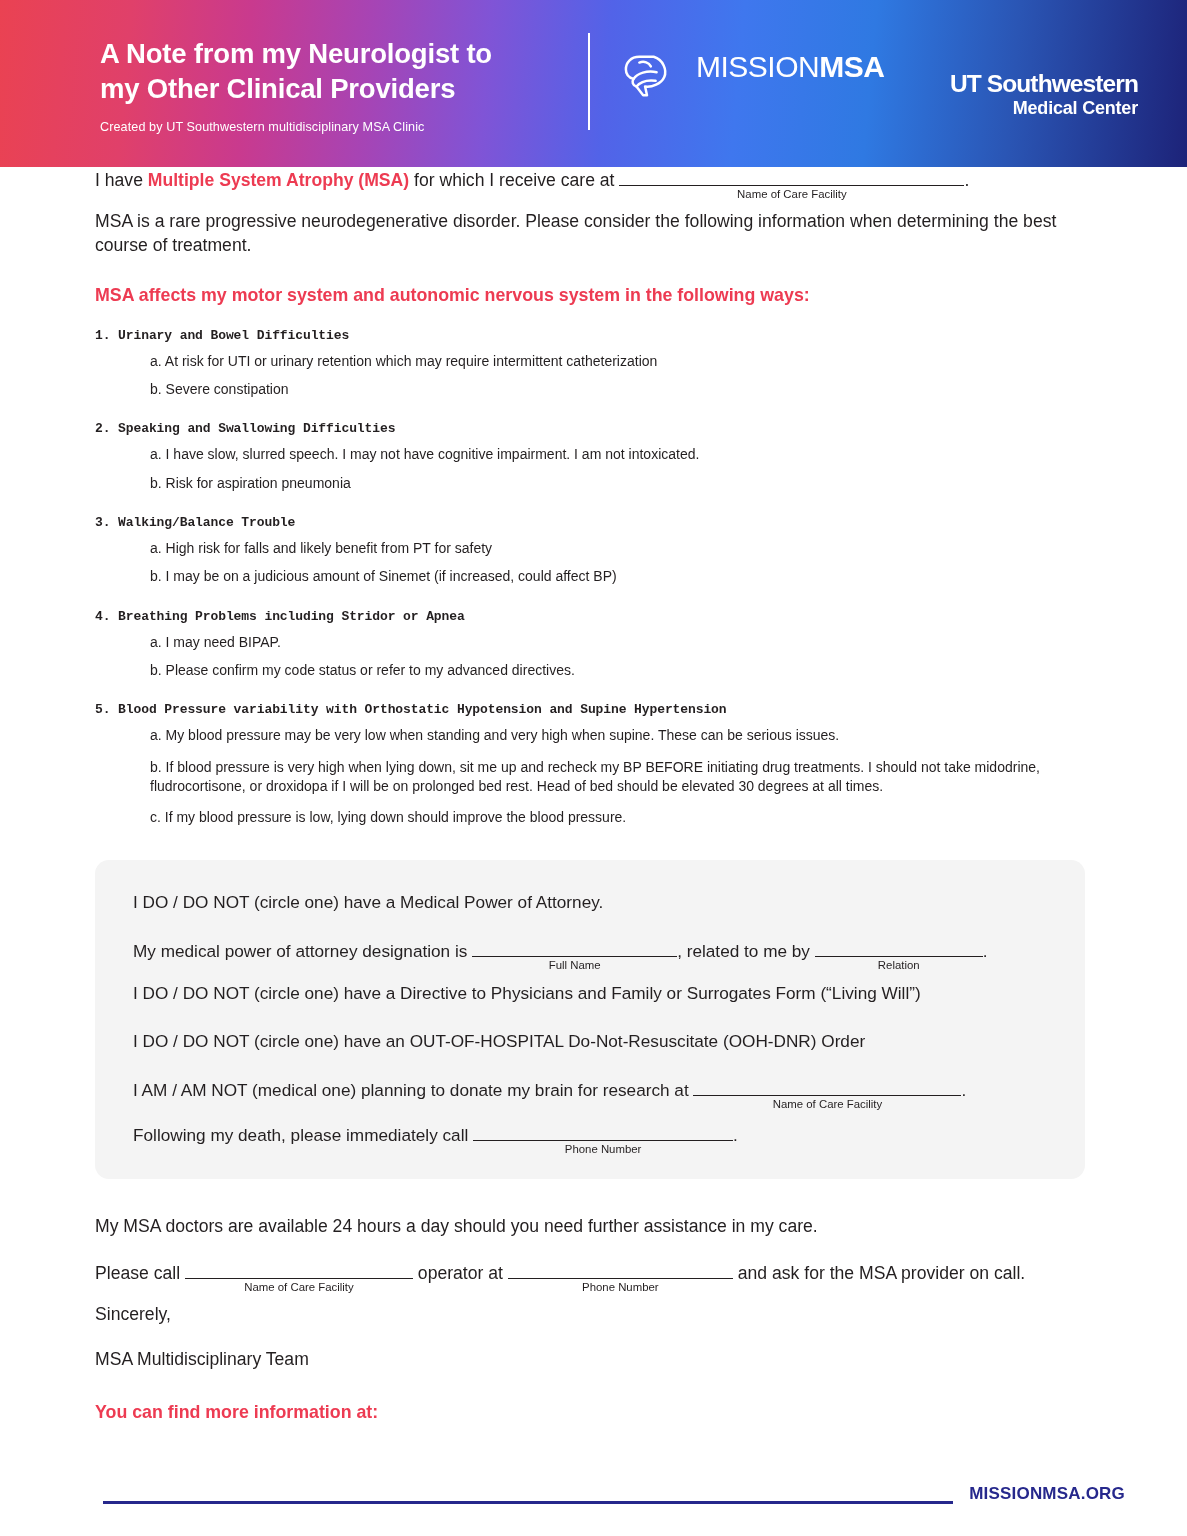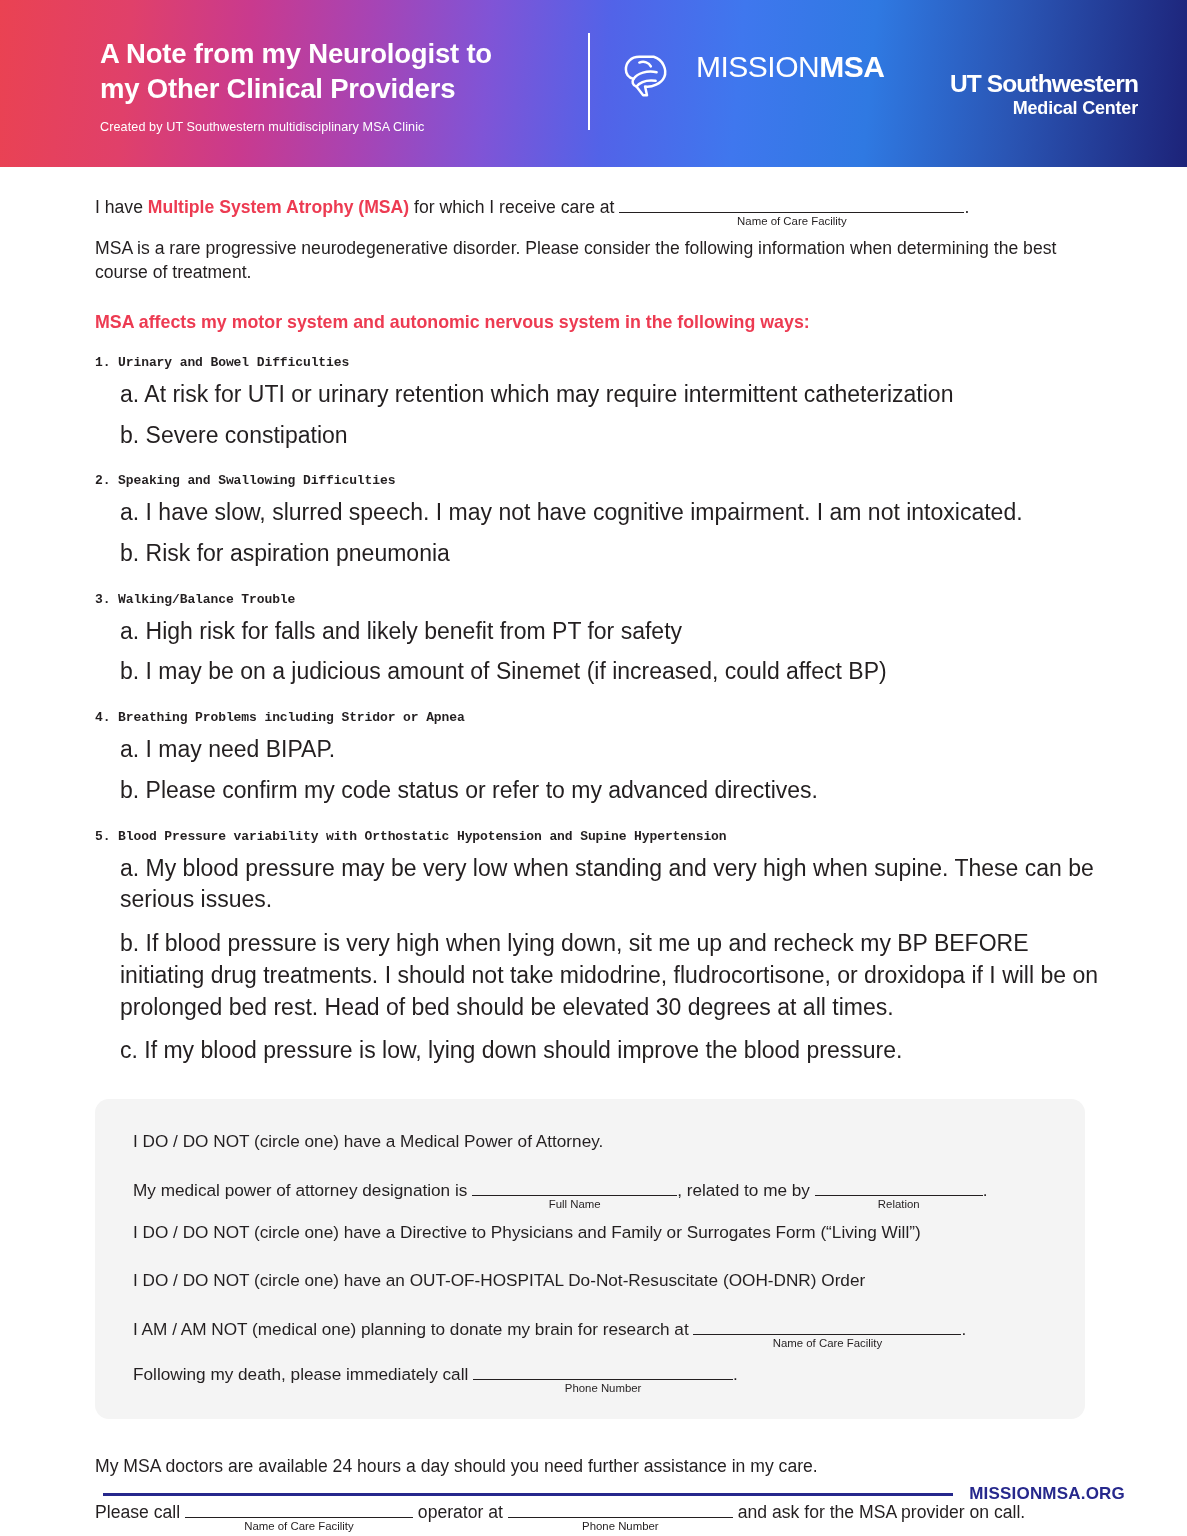--- a/index.html
+++ b/index.html
@@ -116,21 +116,21 @@
     line-height: 1.36;
     color: #231f20;
   }
   .red { color: #ed3b52; font-weight: bold; }
   .red-head {
     color: #ed3b52;
     font-weight: bold;
     font-size: 17.8px;
   }
 
-  .line1 { margin-top: 27px; position: relative; }
+  .line1 { position: relative; }
   .fill {
     display: inline-block;
     border-bottom: 1.6px solid #231f20;
     vertical-align: baseline;
     position: relative;
   }
   .fill-cap {
     position: absolute;
     left: 0; right: 0;
     top: 100%;
@@ -148,22 +148,22 @@
   .item { margin-top: 22px; }
   .item-title {
     font-size: 13px;
     font-weight: bold;
     color: #231f20;
     letter-spacing: -0.1px;
     font-family: Liberation Mono, monospace;
   }
   .sub {
     margin-top: 9px;
-    margin-left: 25px;
-    font-size: 23px;
+    margin-left: 55px;
+    font-size: 14px;
     line-height: 1.38;
     color: #231f20;
   }
 
   
   .gray-box {
     margin-top: 32px;
     margin-left: 0px;
     width: 990px;
     background: #f4f4f4;
@@ -186,21 +186,21 @@
 
   .more-head { margin-top: 30px; }
 
   
   .footer {
     position: absolute;
     left: 103px;
     right: 62px;
     bottom: 32px;
     display: flex;
-    align-items: center;
+    align-items: flex-end;
     gap: 16px;
   }
   .footer-rule {
     flex: 1;
     height: 3px;
     background: #26288c;
   }
   .footer-url {
     color: #26288c;
     font-weight: 800;

